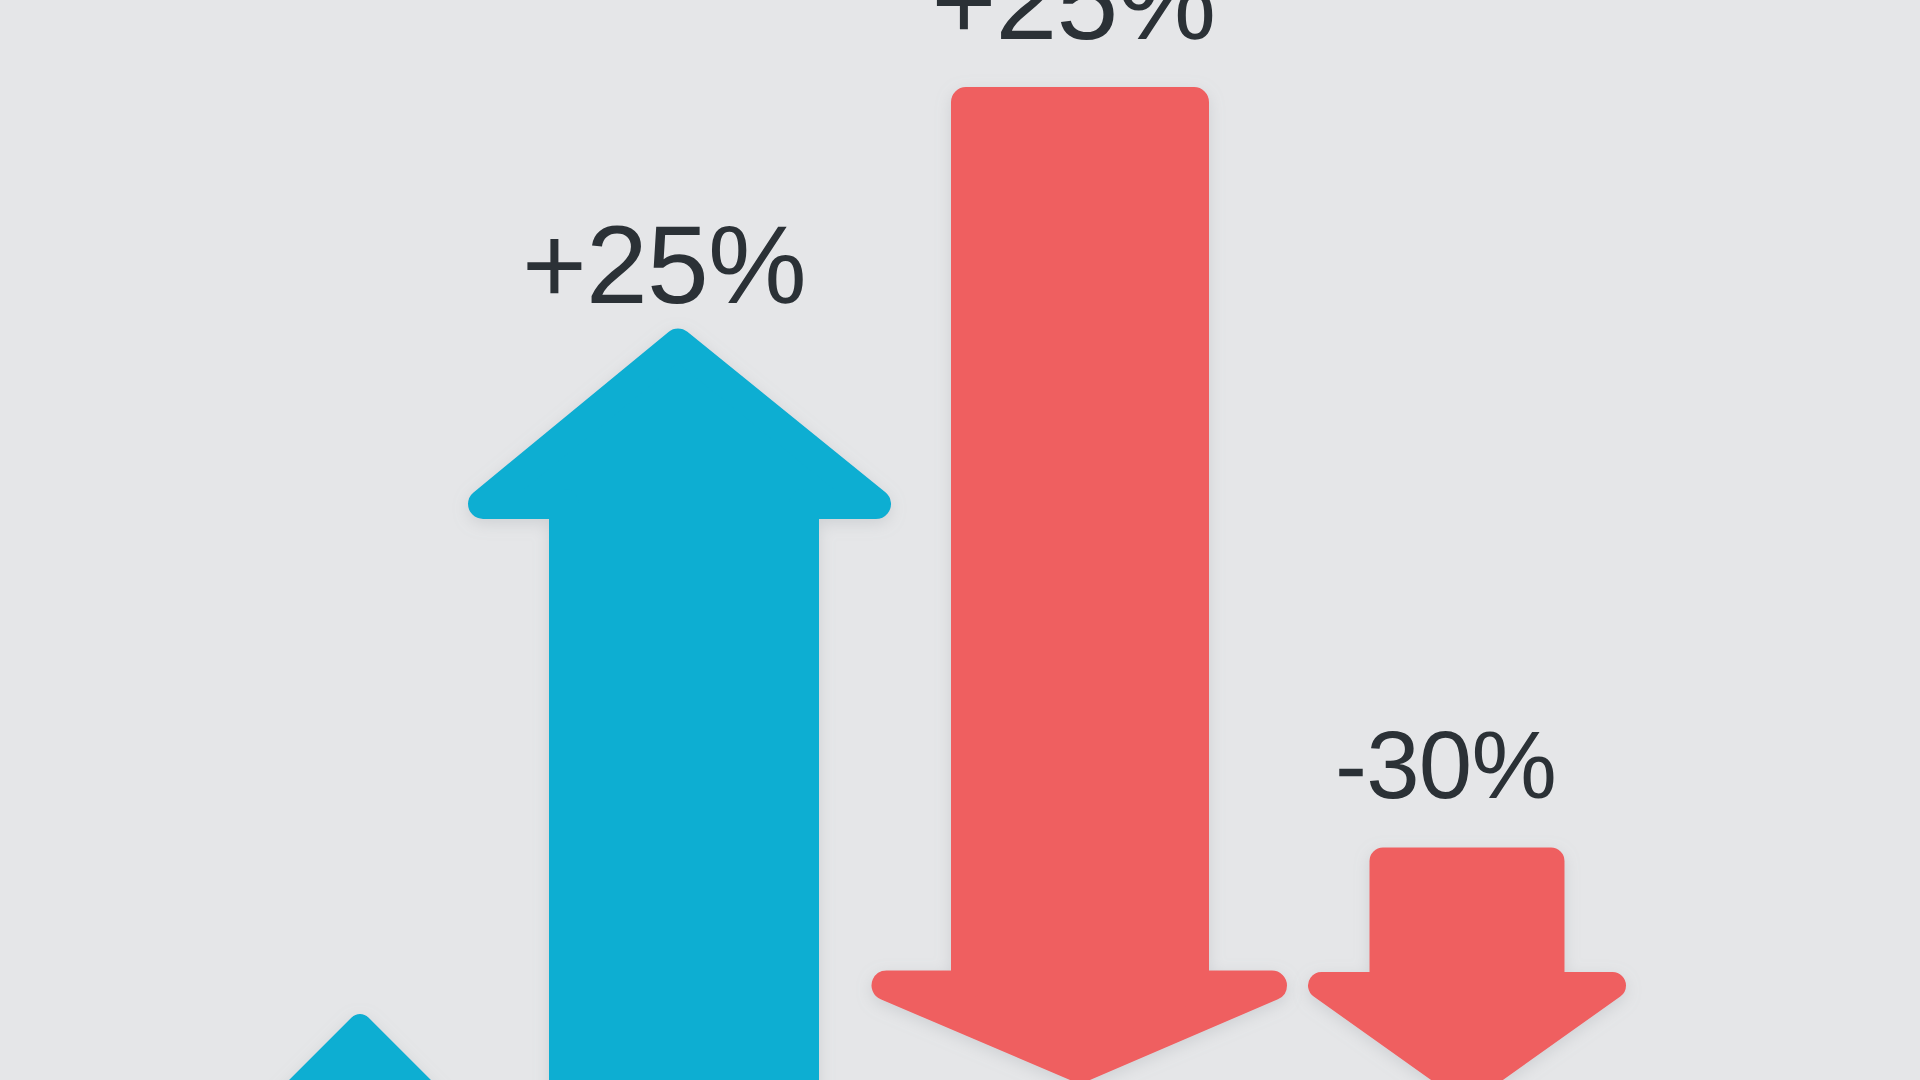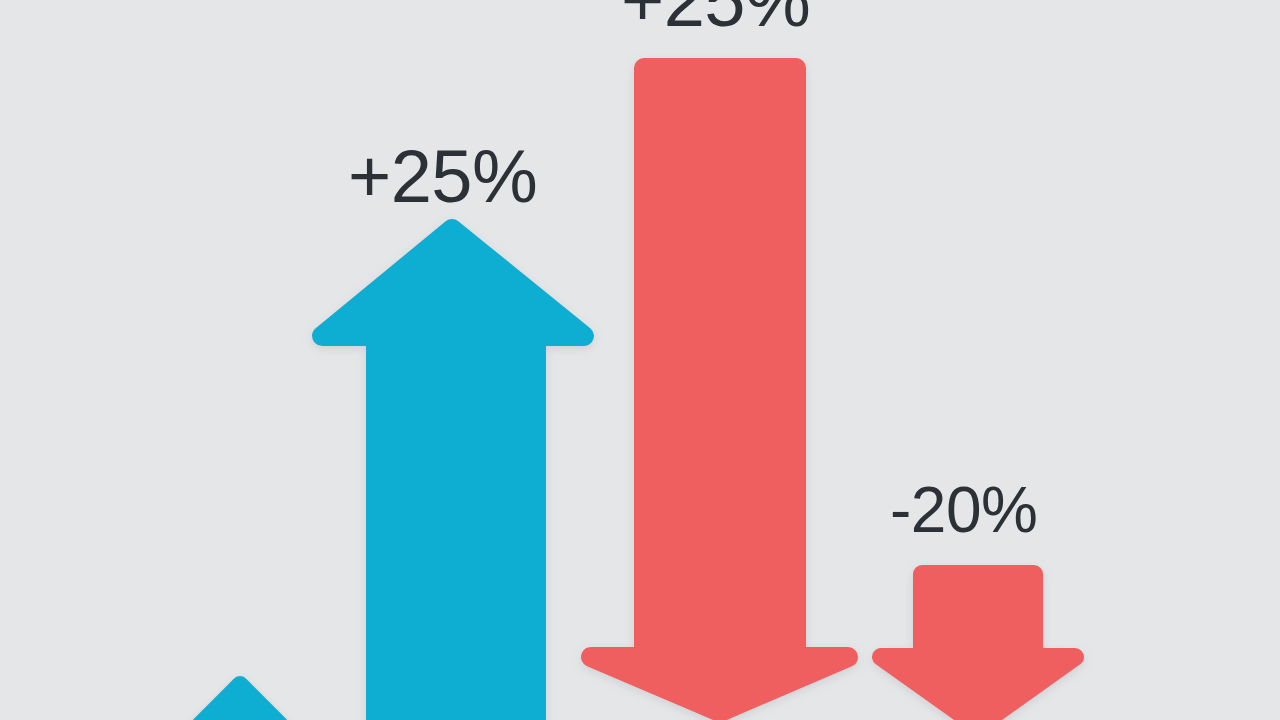--- a/index.html
+++ b/index.html
@@ -105,15 +105,15 @@
                L 978 726
                L 881 657
                L 922 657 Z"></path>
     </g>
   </svg>
 
   <p class="pct-label" id="label-blue-up">+25%</p>
 
   <p class="pct-label" id="label-red-tall">+25%</p>
 
-  <p class="pct-label" id="label-red-short">-20%</p>
+  <p class="pct-label" id="label-red-short">-30%</p>
 
 </div>
 
 </body></html>

